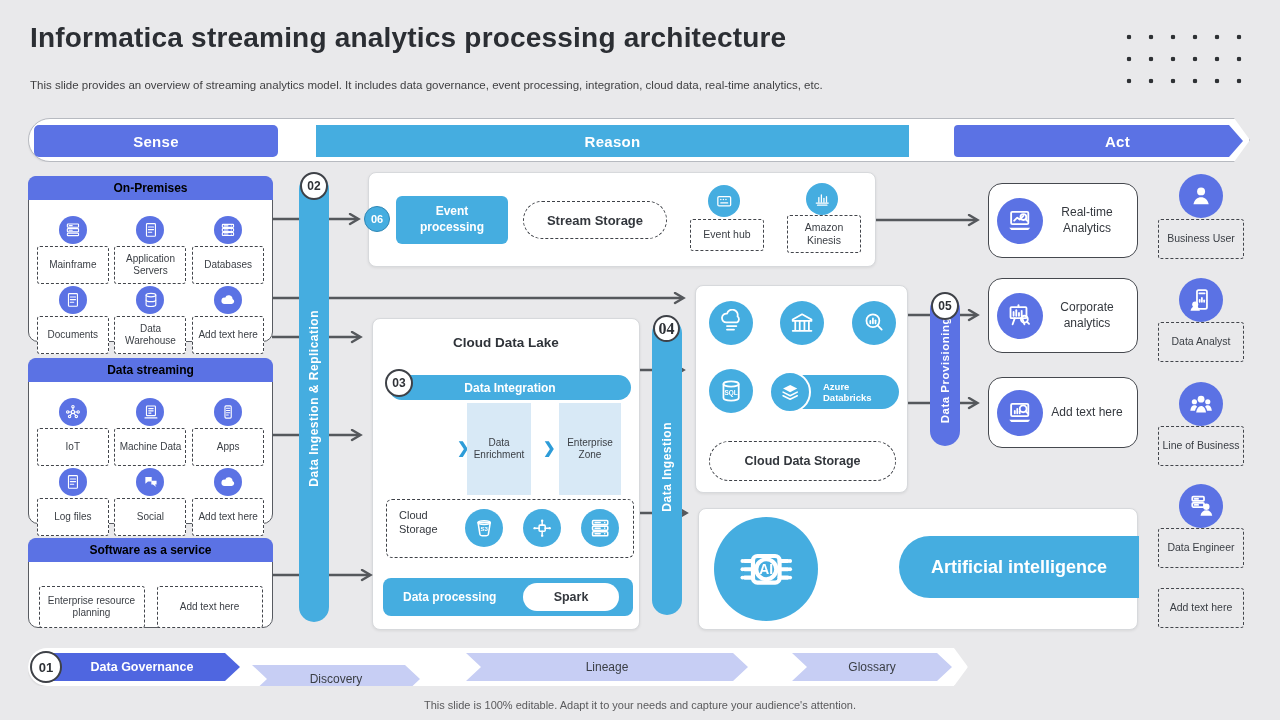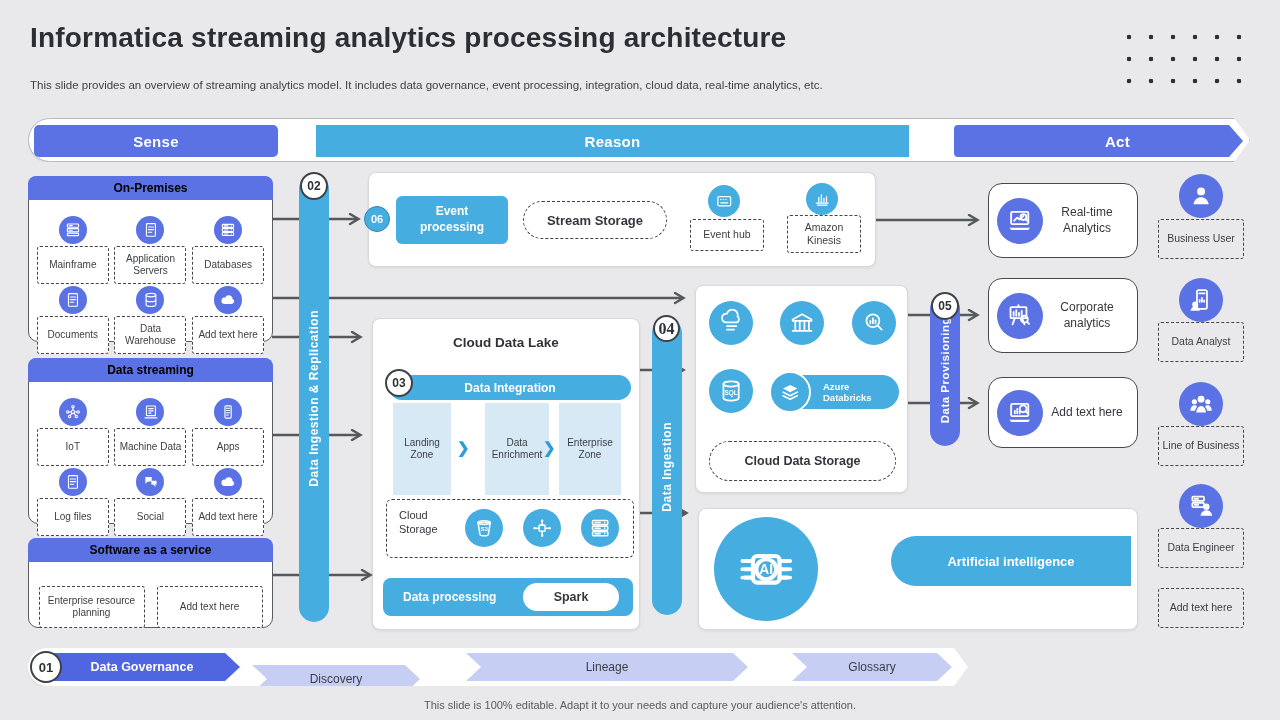--- a/index.html
+++ b/index.html
@@ -305,23 +305,22 @@
       <path d="M5 16.5h14"></path>
       <path d="M6.5 19h11"></path>
     </svg>
   </span>
 <div class="dashbox" style="left:787px;top:215px;width:74px;height:38px;z-index:2;">Amazon Kinesis</div>
 
 <div class="panel" style="left:372px;top:318px;width:268px;height:312px;padding-left:10px;">
   <div style="position:absolute;left:0;top:16px;width:100%;text-align:center;font-size:13.5px;font-weight:700;color:#2F3339;">Cloud Data Lake</div>
   <div class="cyanblock" style="left:16px;top:56px;width:242px;height:25px;border-radius:13px;font-size:12px;">Data Integration</div>
   <div class="badge" style="left:12px;top:50px;width:28px;height:28px;font-size:12px;">03</div>
-  <div class="zone" style="left:20px;top:84px;width:58px;height:92px;">Landing Zone</div>
   <span class="chev" style="left:84px;top:120px;"></span>
-  <div class="zone" style="left:112px;top:84px;width:64px;height:92px;">Data Enrichment</div>
+  <div class="zone" style="left:94px;top:84px;width:64px;height:92px;">Data Enrichment</div>
   <span class="chev" style="left:170px;top:120px;"></span>
   <div class="zone" style="left:186px;top:84px;width:62px;height:92px;">Enterprise Zone</div>
   <div style="position:absolute;left:13px;top:180px;width:248px;height:59px;border:1.5px dashed #3E4147;border-radius:6px;background:#fff;">
     <div style="position:absolute;left:12px;top:8px;width:62px;font-size:11px;color:#34383E;line-height:1.3;">Cloud Storage</div>
     <span class="ci ci38 bg-c abs" style="left:78px;top:9px;">
         <svg viewBox="0 0 24 24" fill="none" stroke="#fff" stroke-width="1.5" stroke-linecap="round" stroke-linejoin="round">
           <path d="M6 6.5h12l-1.8 11.5c-.1.9-2 1.6-4.2 1.6s-4.1-.7-4.2-1.6z"></path>
           <ellipse cx="12" cy="6.5" rx="6" ry="1.9"></ellipse>
           <text x="12" y="15" text-anchor="middle" font-size="6" font-weight="bold" fill="#fff" stroke="none" font-family="sans-serif">S3</text>
         </svg>
@@ -514,21 +513,21 @@
         <line x1="7.2" y1="15" x2="4.2" y2="15"></line>
         <circle cx="3.4" cy="15" r="0.7" fill="#fff" stroke="none"></circle>
         <line x1="16.8" y1="9" x2="19.8" y2="9"></line>
         <circle cx="20.6" cy="9" r="0.7" fill="#fff" stroke="none"></circle>
         <line x1="16.8" y1="12" x2="19.8" y2="12"></line>
         <circle cx="20.6" cy="12" r="0.7" fill="#fff" stroke="none"></circle>
         <line x1="16.8" y1="15" x2="19.8" y2="15"></line>
         <circle cx="20.6" cy="15" r="0.7" fill="#fff" stroke="none"></circle>
       </svg>
     </span>
-  <div class="cyanblock" style="left:192px;top:27px;width:240px;height:50px;border-radius:31px 0 0 31px;font-size:13px;">Artificial intelligence</div>
+  <div class="cyanblock" style="left:200px;top:27px;width:240px;height:62px;border-radius:31px 0 0 31px;font-size:18px;">Artificial intelligence</div>
 </div>
 
 <div class="abs gov">
   <div class="garrow g-primary" style="left:16px;width:196px;font-size:12.5px;">Data Governance</div>
   <div class="garrow g-light" style="left:224px;width:168px;margin-top:12px;">Discovery</div>
   <div class="garrow g-light" style="left:438px;width:282px;">Lineage</div>
   <div class="garrow g-light" style="left:764px;width:160px;">Glossary</div>
 </div>
 <div class="badge" style="left:30px;top:651px;width:32px;height:32px;font-size:13px;">01</div>
 

